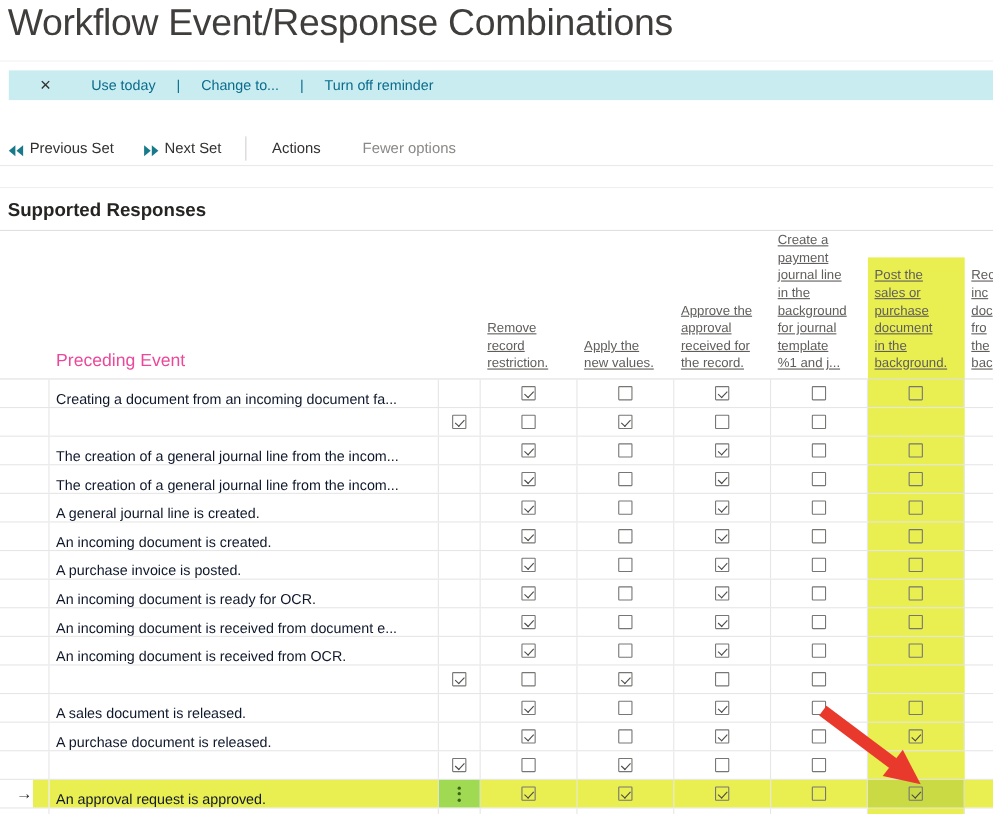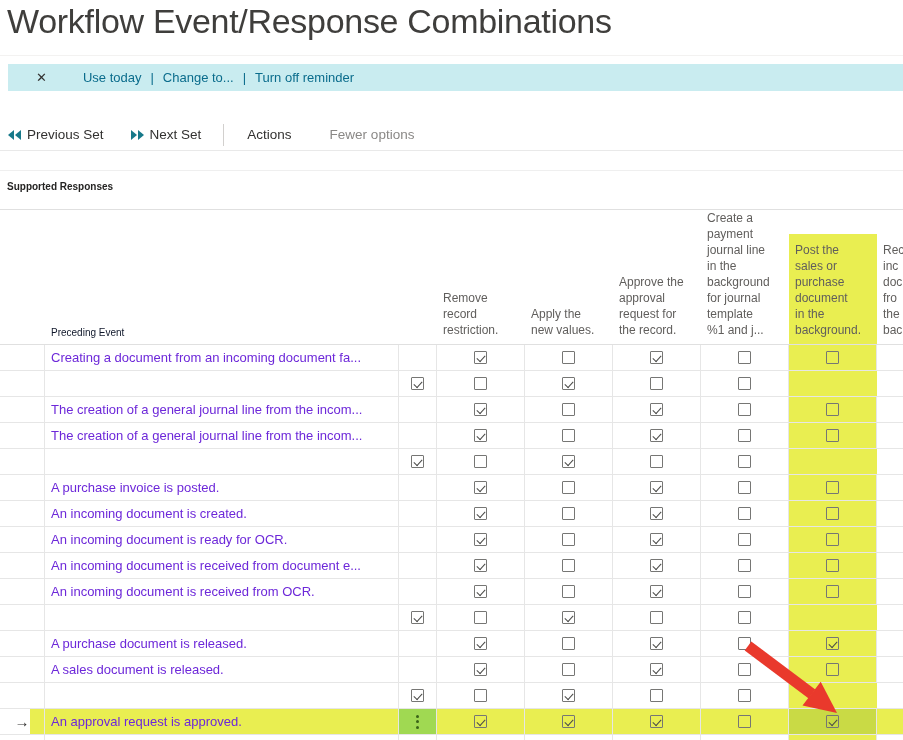--- a/index.html
+++ b/index.html
@@ -18,66 +18,66 @@
   }
   .title-shadow { position:absolute; left:0; right:0; top:55px; height:1px; background:#f3f2f1; }
 
   
   .banner {
     position: absolute; left: 8px; right: 0; top: 64px; height: 27px;
     background: #c9ecf0; display: flex; align-items: center;
     font-size: 13px; color: #252423;
   }
   .banner .x { margin: 0 22px 0 28px; font-size: 13px; color: #323130; cursor: pointer; }
-  .banner .links { display: flex; align-items: center; gap: 9px; margin-left: 14px; color: #0a6c8c; text-align: right; }
+  .banner .links { display: flex; align-items: center; gap: 19px; margin-left: 14px; color: #0a6c8c; text-align: right; }
   .banner .links a { color: #0a6c8c; text-decoration: none; cursor: pointer; }
   .banner .sep { color: #0a6c8c; }
 
   
   .toolbar {
     position: absolute; left: 8px; top: 119px; height: 31px;
     display: flex; align-items: center; font-size: 13.5px; color: #323130;
   }
-  .tbtn { display: inline-flex; align-items: center; gap: 6px; cursor: pointer; white-space: nowrap; }
+  .tbtn { display: inline-flex; align-items: flex-end; gap: 6px; cursor: pointer; white-space: nowrap; }
   .tbtn.muted { color: #8a8886; }
   .nav-icon { display: inline-flex; gap: 1px; }
   .nav-icon i { display:block; width:0; height:0; border-top:5px solid transparent; border-bottom:5px solid transparent; }
   .icon-left i  { border-right: 6px solid #17798a; }
   .icon-right i { border-left: 6px solid #17798a; }
   .gap1 { width: 27px; } .gap3 { width: 38px; }
   .vsep { width: 1px; height: 22px; background: #d2d0ce; margin: 0 23px 0 22px; }
   .hline1 { position:absolute; left:0; right:0; top:150px; height:1px; background:#e9e9e9; }
   .hline2 { position:absolute; left:0; right:0; top:170px; height:1px; background:#efefef; }
 
   
-  .section-heading { position:absolute; left:7px; top:181px; font-size:10px; font-weight:bold; color:#252423; }
+  .section-heading { position:absolute; left:7px; top:181px; font-size:17px; font-weight:bold; color:#252423; }
 
   
   .tablewrap {
     position: absolute; left: 0; top: 209px; width: 903px; height: 531px;
     border-top: 1px solid #e0e0e0;
   }
   .col-highlight {
     position: absolute; left: 789px; top: 24px; width: 88px; bottom: 0;
     background: #e9ee51; z-index: 0;
   }
   .thead, .trow, .partial {
     display: grid;
     grid-template-columns: 45px 354px 38px 88px 88px 88px 88px 88px 1fr;
     position: relative; z-index: 1;
   }
   .thead { height: 135px; align-items: end; border-bottom: 1px solid #e0e0e0; }
-  .thead .hdr-label { padding: 0 0 9px 6px; font-size: 10px; color: #0f172a; }
+  .thead .hdr-label { padding: 0 0 9px 6px; font-size: 16px; color: #ec4899; }
   .hcell { padding: 0 2px 9px 6px; font-size: 12px; line-height: 16px; color: #605e5c; }
-  .hcell .hline { white-space: nowrap; }
+  .hcell .hline { white-space: nowrap; text-decoration: underline; }
 
   .trow { height: 26px; border-bottom: 1px solid #e6e6e6; background: transparent; }
   .cell { border-right: 1px solid #e6e6e6; height: 100%; }
   .cell.stub { border-right: none; }
-  .cell.event { display:flex; align-items:center; padding-left:6px; font-size:13px; color:#6d28d9; white-space:nowrap; overflow:hidden; }
+  .cell.event { display:flex; align-items:flex-end; padding-left:6px; font-size:13px; color:#0f172a; white-space:nowrap; overflow:hidden; }
   .cell.gutter { position:relative; display:flex; align-items:center; justify-content:center; }
   .active-arrow { visibility:hidden; font-size:15px; color:#323130; line-height:1; }
   .cell.narrow { display:flex; align-items:center; justify-content:center; }
   .dots { display:none; flex-direction:column; gap:2.5px; }
   .dots i { width:3px; height:3px; border-radius:50%; background:#3a6318; }
   .cb-cell { display:flex; align-items:center; justify-content:center; }
   .cb { position:relative; width:13px; height:13px; border:1px solid #767674; border-radius:1px; background:transparent; }
   .cb.checked::after {
     content:""; position:absolute; left:2px; top:2.5px; width:7px; height:4px;
     border-left:1.6px solid #4a4a48; border-bottom:1.6px solid #4a4a48;
@@ -157,21 +157,21 @@
           <div class="hline">record</div>
           <div class="hline">restriction.</div>
         </div>
         <div class="hcell">
           <div class="hline">Apply the</div>
           <div class="hline">new values.</div>
         </div>
         <div class="hcell">
           <div class="hline">Approve the</div>
           <div class="hline">approval</div>
-          <div class="hline">request for</div>
+          <div class="hline">received for</div>
           <div class="hline">the record.</div>
         </div>
         <div class="hcell">
           <div class="hline">Create a</div>
           <div class="hline">payment</div>
           <div class="hline">journal line</div>
           <div class="hline">in the</div>
           <div class="hline">background</div>
           <div class="hline">for journal</div>
           <div class="hline">template</div>
@@ -290,20 +290,48 @@
           </div>
     <div class="cell cb-cell c5">
             <span class="cb"></span>
           </div>
     <div class="cell stub"></div>
   </div>
         <div class="trow">
     <div class="cell gutter">
             <span class="active-arrow">→</span>
           </div>
+    <div class="cell event">
+            <span class="evt">A general journal line is created.</span>
+          </div>
+    <div class="cell narrow"></div>
+    <div class="cell cb-cell c1">
+            <span class="cb checked"></span>
+          </div>
+    <div class="cell cb-cell c2">
+            <span class="cb"></span>
+          </div>
+    <div class="cell cb-cell c3">
+            <span class="cb checked"></span>
+          </div>
+    <div class="cell cb-cell c4">
+            <span class="cb"></span>
+          </div>
+    <div class="cell cb-cell c5">
+            <span class="cb"></span>
+          </div>
+    <div class="cell stub"></div>
+  </div>
+        <div class="trow">
+    <div class="cell gutter">
+            <span class="active-arrow">→</span>
+          </div>
+    <div class="cell event">
+            <span class="evt">An incoming document is created.</span>
+          </div>
     <div class="cell narrow"></div>
     <div class="cell cb-cell c1">
             <span class="cb checked"></span>
           </div>
     <div class="cell cb-cell c2">
             <span class="cb"></span>
           </div>
     <div class="cell cb-cell c3">
             <span class="cb checked"></span>
           </div>
@@ -338,45 +366,20 @@
     <div class="cell cb-cell c5">
             <span class="cb"></span>
           </div>
     <div class="cell stub"></div>
   </div>
         <div class="trow">
     <div class="cell gutter">
             <span class="active-arrow">→</span>
           </div>
     <div class="cell event">
-            <span class="evt">An incoming document is created.</span>
-          </div>
-    <div class="cell narrow"></div>
-    <div class="cell cb-cell c1">
-            <span class="cb checked"></span>
-          </div>
-    <div class="cell cb-cell c2">
-            <span class="cb"></span>
-          </div>
-    <div class="cell cb-cell c3">
-            <span class="cb checked"></span>
-          </div>
-    <div class="cell cb-cell c4">
-            <span class="cb"></span>
-          </div>
-    <div class="cell cb-cell c5">
-            <span class="cb"></span>
-          </div>
-    <div class="cell stub"></div>
-  </div>
-        <div class="trow">
-    <div class="cell gutter">
-            <span class="active-arrow">→</span>
-          </div>
-    <div class="cell event">
             <span class="evt">An incoming document is ready for OCR.</span>
           </div>
     <div class="cell narrow"></div>
     <div class="cell cb-cell c1">
             <span class="cb checked"></span>
           </div>
     <div class="cell cb-cell c2">
             <span class="cb"></span>
           </div>
     <div class="cell cb-cell c3">
@@ -460,62 +463,62 @@
     <div class="cell cb-cell c5">
             <span class="cb"></span>
           </div>
     <div class="cell stub"></div>
   </div>
         <div class="trow">
     <div class="cell gutter">
             <span class="active-arrow">→</span>
           </div>
     <div class="cell event">
+            <span class="evt">A sales document is released.</span>
+          </div>
+    <div class="cell narrow"></div>
+    <div class="cell cb-cell c1">
+            <span class="cb checked"></span>
+          </div>
+    <div class="cell cb-cell c2">
+            <span class="cb"></span>
+          </div>
+    <div class="cell cb-cell c3">
+            <span class="cb checked"></span>
+          </div>
+    <div class="cell cb-cell c4">
+            <span class="cb"></span>
+          </div>
+    <div class="cell cb-cell c5">
+            <span class="cb"></span>
+          </div>
+    <div class="cell stub"></div>
+  </div>
+        <div class="trow">
+    <div class="cell gutter">
+            <span class="active-arrow">→</span>
+          </div>
+    <div class="cell event">
             <span class="evt">A purchase document is released.</span>
           </div>
     <div class="cell narrow"></div>
     <div class="cell cb-cell c1">
             <span class="cb checked"></span>
           </div>
     <div class="cell cb-cell c2">
             <span class="cb"></span>
           </div>
     <div class="cell cb-cell c3">
             <span class="cb checked"></span>
           </div>
     <div class="cell cb-cell c4">
             <span class="cb"></span>
           </div>
     <div class="cell cb-cell c5">
             <span class="cb checked"></span>
-          </div>
-    <div class="cell stub"></div>
-  </div>
-        <div class="trow">
-    <div class="cell gutter">
-            <span class="active-arrow">→</span>
-          </div>
-    <div class="cell event">
-            <span class="evt">A sales document is released.</span>
-          </div>
-    <div class="cell narrow"></div>
-    <div class="cell cb-cell c1">
-            <span class="cb checked"></span>
-          </div>
-    <div class="cell cb-cell c2">
-            <span class="cb"></span>
-          </div>
-    <div class="cell cb-cell c3">
-            <span class="cb checked"></span>
-          </div>
-    <div class="cell cb-cell c4">
-            <span class="cb"></span>
-          </div>
-    <div class="cell cb-cell c5">
-            <span class="cb"></span>
           </div>
     <div class="cell stub"></div>
   </div>
         <div class="trow">
     <div class="cell gutter">
             <span class="active-arrow">→</span>
           </div>
     <div class="cell narrow"></div>
     <div class="cell cb-cell c1">
             <span class="cb checked"></span>

